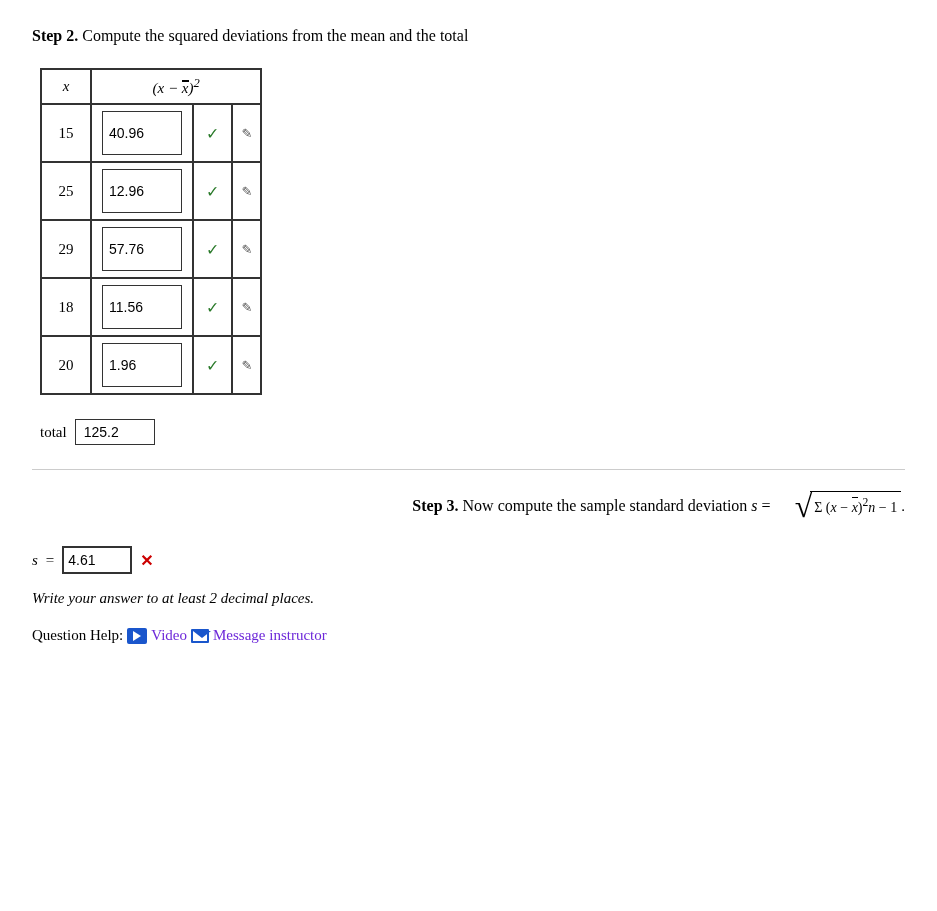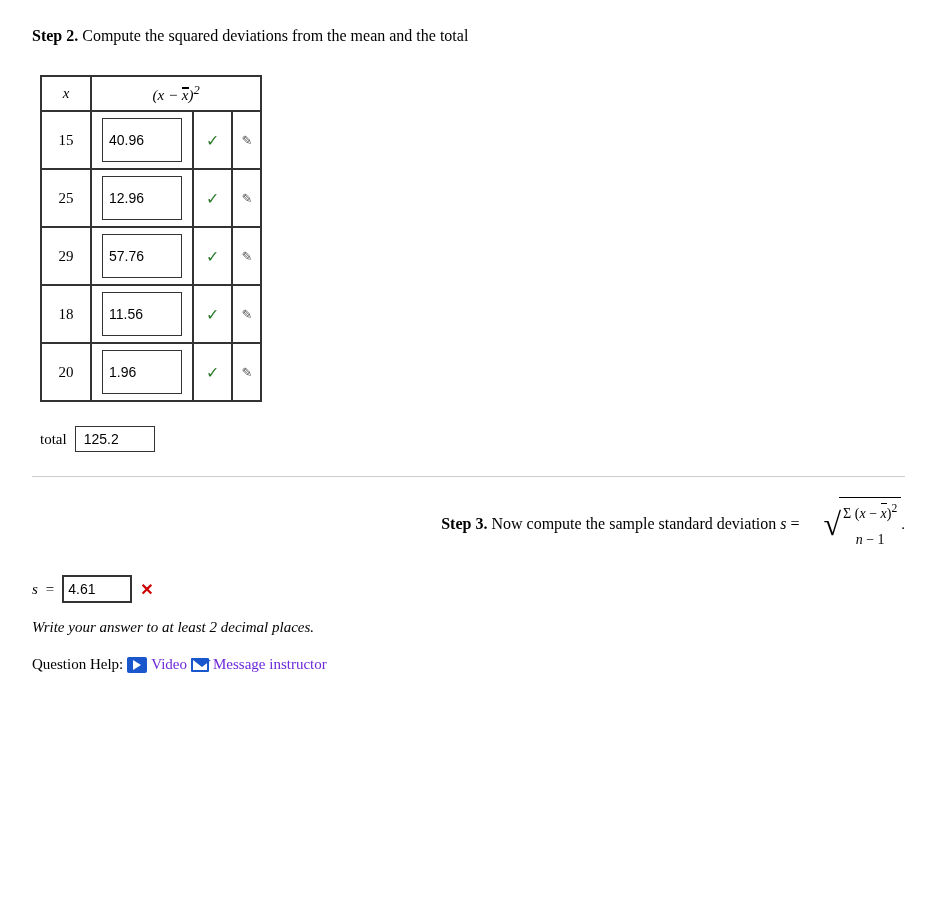--- a/index.html
+++ b/index.html
@@ -8,21 +8,21 @@
       font-size: 16px;
       background: #fff;
       color: #000;
       padding: 24px 32px;
       width: 937px;
       min-height: 911px;
     }
 
     .step-heading {
       font-size: 16px;
-      margin-bottom: 27px;
+      margin-bottom: 20px;
       line-height: 1.5;
     }
     .step-heading strong {
       font-weight: bold;
     }
 
     
     .data-table {
       border-collapse: collapse;
       margin-bottom: 24px;
@@ -106,21 +106,21 @@
       margin-left: 4px;
     }
     .sqrt-symbol {
       font-size: 32px;
       line-height: 1;
       margin-right: -2px;
       font-weight: 300;
     }
     .fraction {
       display: inline-flex;
-      flex-direction: column;
+      flex-direction: row;
       align-items: center;
       border-top: 1.5px solid #000;
       padding: 2px 4px 0 4px;
       font-size: 14px;
     }
     .fraction-num {
       padding-bottom: 2px;
     }
     .fraction-den {
       padding-top: 2px;

